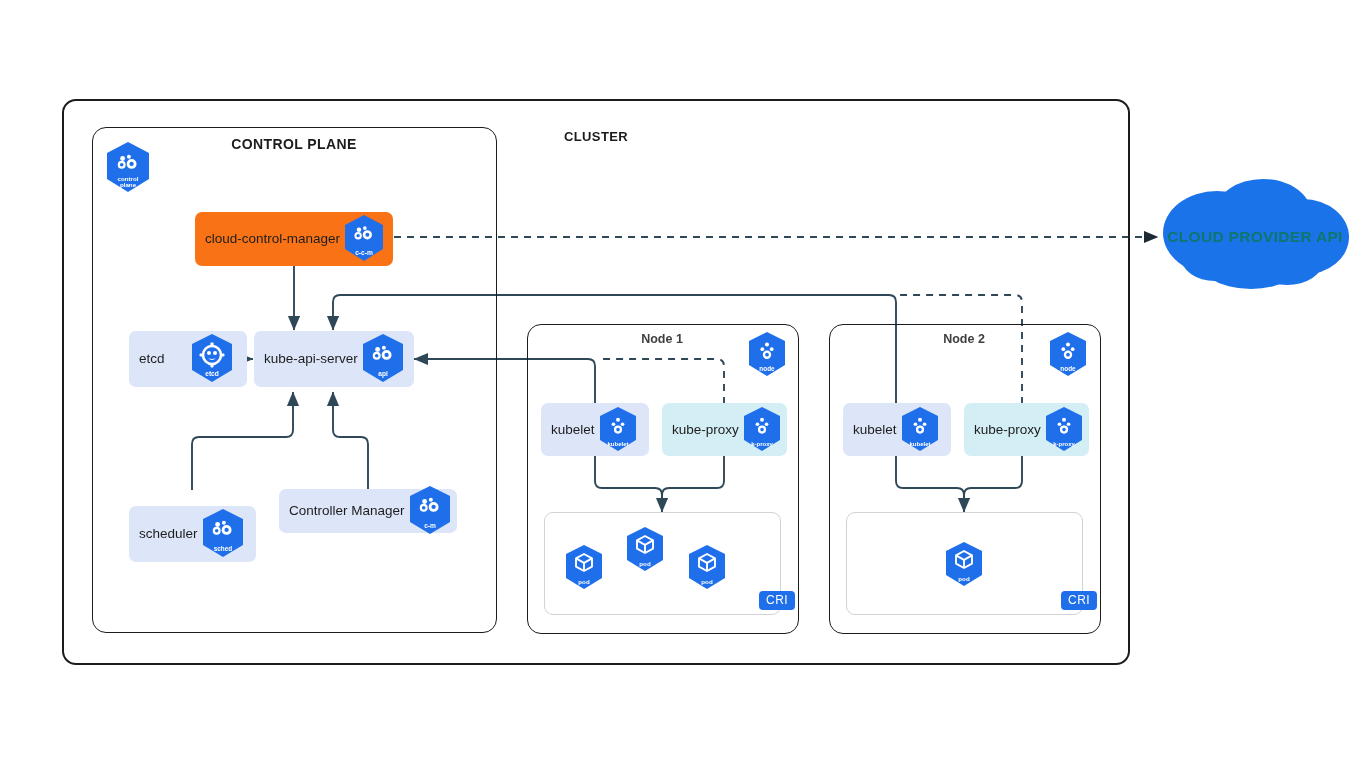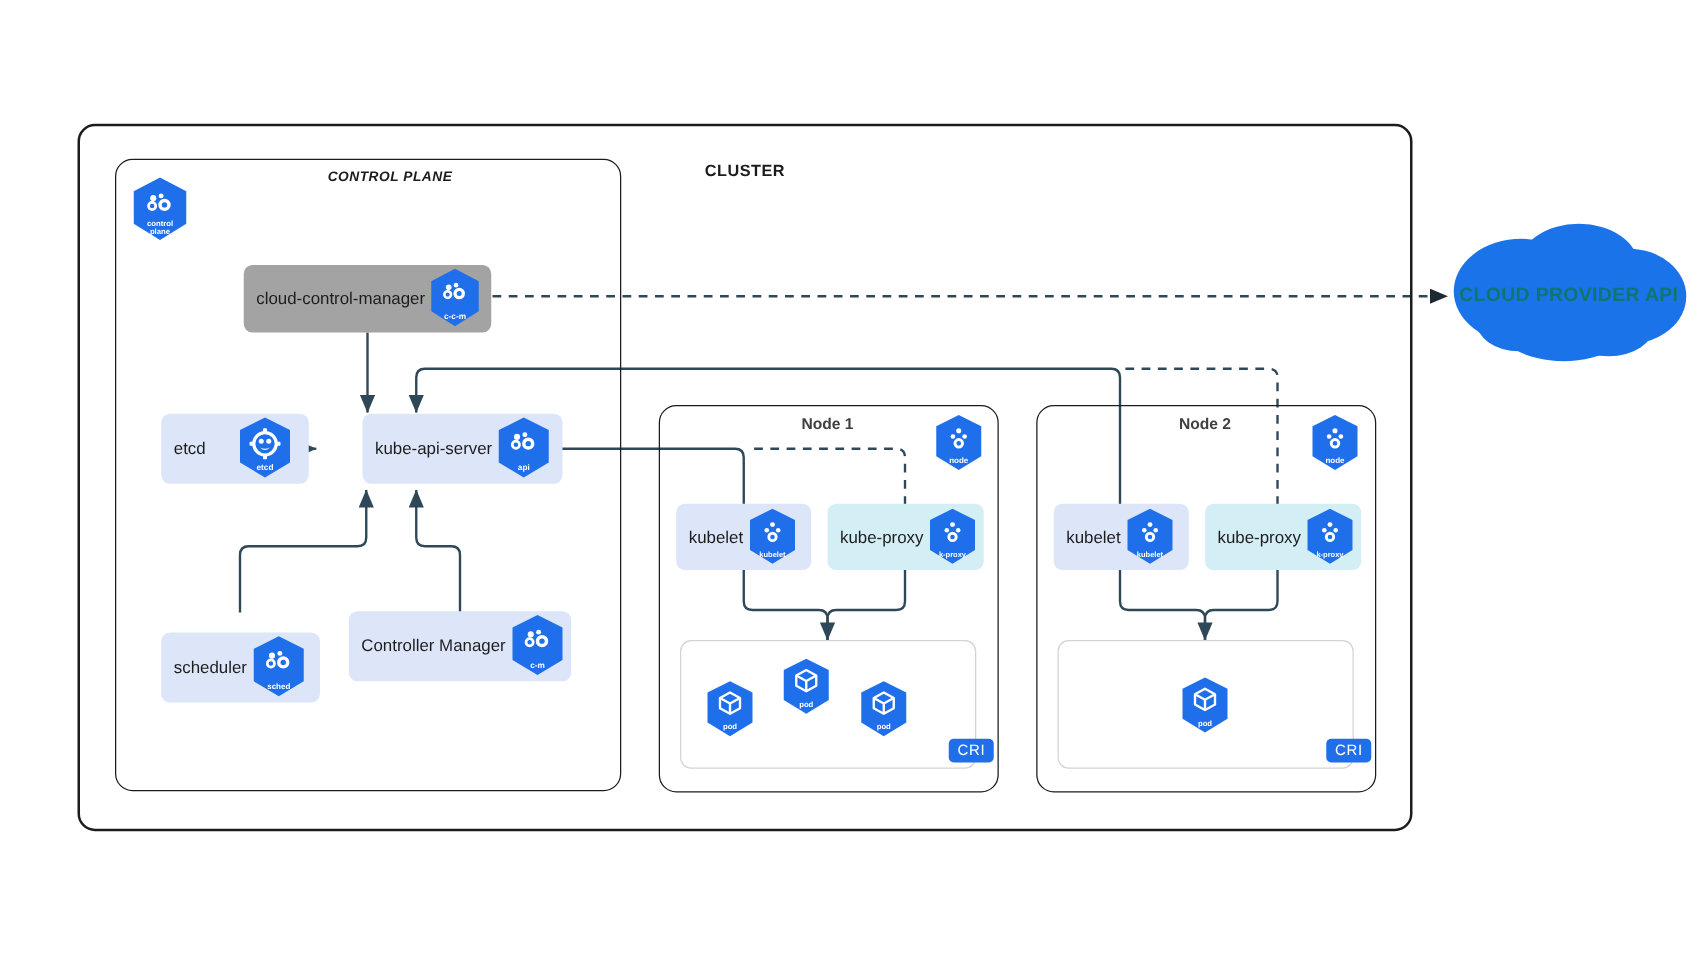--- a/index.html
+++ b/index.html
@@ -138,37 +138,37 @@
 
       <path d="M896,455 L896,481 Q896,488 903,488 L957,488 Q964,488 964,495 L964,512" marker-end="url(#arw)"></path>
       <path d="M1022,455 L1022,481 Q1022,488 1015,488 L971,488 Q964,488 964,495 L964,512"></path>
     </g>
   </svg>
 
   <div class="box-outline" style="left:62px; top:99px; width:1068px; height:566px;"></div>
   <div class="container-title" style="left:496px; top:107px; width:200px;margin-top:22px;">CLUSTER</div>
 
   <div class="box-outline thin" style="left:92px; top:127px; width:405px; height:506px;"></div>
-  <div class="container-title" style="left:212px; top:136px; width:200px; font-size:11px;font-style:italic;">CONTROL PLANE</div>
+  <div class="container-title" style="left:194px; top:136px; width:200px; font-size:14px;">CONTROL PLANE</div>
 
   <div class="conn" style="left:102px; top:140px;">
     <svg width="52" height="56" viewBox="0 0 52 56">
       <polygon points="26,2 47,13 47,39 26,52 5,39 5,13" fill="#1f6feb"></polygon>
       <g fill="#ffffff" transform="translate(26,23) scale(0.9)">
         <circle cx="-6" cy="-5" r="2.7"></circle>
         <circle cx="1" cy="-7" r="2.2"></circle>
         <path d="M4,1 m-5.5,0 a5.5,5.5 0 1,0 11,0 a5.5,5.5 0 1,0 -11,0 z M4,1 m-2.4,0 a2.4,2.4 0 1,1 4.8,0 a2.4,2.4 0 1,1 -4.8,0 z"></path>
         <path d="M-7,2 m-4.4,0 a4.4,4.4 0 1,0 8.8,0 a4.4,4.4 0 1,0 -8.8,0 z M-7,2 m-2,0 a2,2 0 1,1 4,0 a2,2 0 1,1 -4,0 z"></path>
       </g>
       <text class="hex-txt" x="26" y="41" font-size="6.2" text-anchor="middle">control</text>
       <text class="hex-txt" x="26" y="47.4" font-size="6.2" text-anchor="middle">plane</text>
     </svg>
   </div>
 
-  <div class="comp" style="left:195px; top:212px; width:198px; height:54px; background:#a3a3a3;">
+  <div class="comp" style="left:195px; top:212px; width:198px; height:54px; background:#f97316;">
     <span class="label">cloud-control-manager</span>
     <span class="hexwrap">
       <svg width="48" height="52" viewBox="0 0 48 52">
         <polygon points="24,2 43,12 43,36 24,48 5,36 5,12" fill="#1f6feb"></polygon>
         <g fill="#ffffff" transform="translate(24,21) scale(0.84)">
           <circle cx="-6" cy="-5" r="2.7"></circle>
             <circle cx="1" cy="-7" r="2.2"></circle>
           <path d="M4,1 m-5.5,0 a5.5,5.5 0 1,0 11,0 a5.5,5.5 0 1,0 -11,0 z M4,1 m-2.4,0 a2.4,2.4 0 1,1 4.8,0 a2.4,2.4 0 1,1 -4.8,0 z"></path>
           <path d="M-7,2 m-4.4,0 a4.4,4.4 0 1,0 8.8,0 a4.4,4.4 0 1,0 -8.8,0 z M-7,2 m-2,0 a2,2 0 1,1 4,0 a2,2 0 1,1 -4,0 z"></path>
         </g>
@@ -192,21 +192,21 @@
           <rect x="-1.6" y="-12.4" width="3.2" height="4" rx="0.8"></rect>
           <rect x="-1.6" y="8.4" width="3.2" height="4" rx="0.8"></rect>
           <rect x="-12.4" y="-1.6" width="4" height="3.2" rx="0.8"></rect>
           <rect x="8.4" y="-1.6" width="4" height="3.2" rx="0.8"></rect>
         </g>
         <text class="hex-txt" x="25" y="44" font-size="6.6" text-anchor="middle">etcd</text>
       </svg>
     </span>
   </div>
 
-  <div class="comp" style="left:254px; top:331px; width:160px; height:56px; background:#dde5f8;margin-left:36px;">
+  <div class="comp" style="left:254px; top:331px; width:160px; height:56px; background:#dde5f8;">
     <span class="label">kube-api-server</span>
     <span class="hexwrap">
       <svg width="50" height="54" viewBox="0 0 50 54">
         <polygon points="25,2 45,12 45,38 25,50 5,38 5,12" fill="#1f6feb"></polygon>
         <g fill="#ffffff" transform="translate(25,22) scale(0.9)">
           <circle cx="-6" cy="-5" r="2.7"></circle>
             <circle cx="1" cy="-7" r="2.2"></circle>
           <path d="M4,1 m-5.5,0 a5.5,5.5 0 1,0 11,0 a5.5,5.5 0 1,0 -11,0 z M4,1 m-2.4,0 a2.4,2.4 0 1,1 4.8,0 a2.4,2.4 0 1,1 -4.8,0 z"></path>
           <path d="M-7,2 m-4.4,0 a4.4,4.4 0 1,0 8.8,0 a4.4,4.4 0 1,0 -8.8,0 z M-7,2 m-2,0 a2,2 0 1,1 4,0 a2,2 0 1,1 -4,0 z"></path>
         </g>
@@ -224,21 +224,21 @@
           <circle cx="-6" cy="-5" r="2.7"></circle>
             <circle cx="1" cy="-7" r="2.2"></circle>
           <path d="M4,1 m-5.5,0 a5.5,5.5 0 1,0 11,0 a5.5,5.5 0 1,0 -11,0 z M4,1 m-2.4,0 a2.4,2.4 0 1,1 4.8,0 a2.4,2.4 0 1,1 -4.8,0 z"></path>
           <path d="M-7,2 m-4.4,0 a4.4,4.4 0 1,0 8.8,0 a4.4,4.4 0 1,0 -8.8,0 z M-7,2 m-2,0 a2,2 0 1,1 4,0 a2,2 0 1,1 -4,0 z"></path>
         </g>
         <text class="hex-txt" x="25" y="44" font-size="6.4" text-anchor="middle">sched</text>
       </svg>
     </span>
   </div>
 
-  <div class="comp" style="left:279px; top:489px; width:178px; height:56px; background:#dde5f8;">
+  <div class="comp" style="left:279px; top:489px; width:178px; height:44px; background:#dde5f8;">
     <span class="label">Controller Manager</span>
     <span class="hexwrap">
       <svg width="50" height="54" viewBox="0 0 50 54">
         <polygon points="25,2 45,12 45,38 25,50 5,38 5,12" fill="#1f6feb"></polygon>
         <g fill="#ffffff" transform="translate(25,22) scale(0.9)">
           <circle cx="-6" cy="-5" r="2.7"></circle>
             <circle cx="1" cy="-7" r="2.2"></circle>
           <path d="M4,1 m-5.5,0 a5.5,5.5 0 1,0 11,0 a5.5,5.5 0 1,0 -11,0 z M4,1 m-2.4,0 a2.4,2.4 0 1,1 4.8,0 a2.4,2.4 0 1,1 -4.8,0 z"></path>
           <path d="M-7,2 m-4.4,0 a4.4,4.4 0 1,0 8.8,0 a4.4,4.4 0 1,0 -8.8,0 z M-7,2 m-2,0 a2,2 0 1,1 4,0 a2,2 0 1,1 -4,0 z"></path>
         </g>

